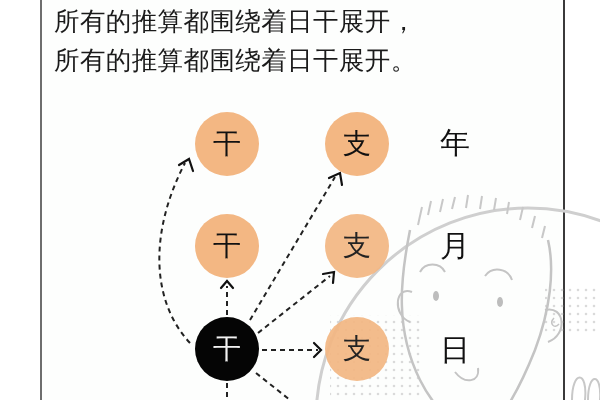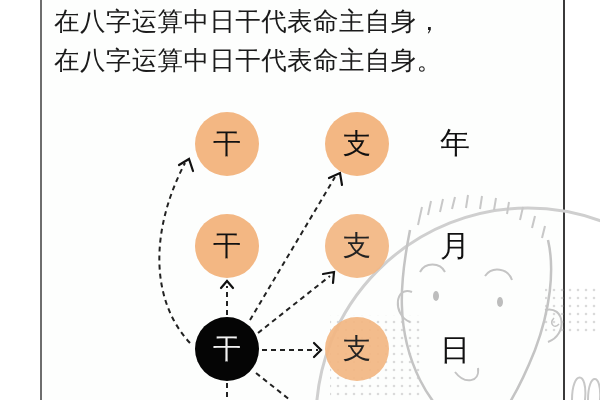--- a/index.html
+++ b/index.html
@@ -56,22 +56,22 @@
   <path d="M545 310 C 565 305, 568 335, 548 342" fill="none" stroke="#c4c4c4" stroke-width="2"></path>
   <path d="M554 318 c -5 5, 0 12, 5 6" fill="none" stroke="#c4c4c4" stroke-width="1.5"></path>
 
   <path d="M455 372 C 465 385, 480 382, 478 368" fill="none" stroke="#c4c4c4" stroke-width="2"></path>
 
   <path d="M572 400 C 572 370, 588 370, 585 400" fill="none" stroke="#c8c8c8" stroke-width="2"></path>
   <path d="M588 400 C 588 372, 602 372, 600 400" fill="none" stroke="#c8c8c8" stroke-width="2"></path>
 </svg>
 
 <div class="caption">
-  <div>在八字运算中日干代表命主自身，</div>
-  <div>在八字运算中日干代表命主自身。</div>
+  <div>所有的推算都围绕着日干展开，</div>
+  <div>所有的推算都围绕着日干展开。</div>
 </div>
 
 <svg class="art" width="600" height="400" viewBox="0 0 600 400">
   <g stroke="#222" stroke-width="2" fill="none" stroke-dasharray="5 4">
 
     <path d="M190 343 C 150 300, 150 230, 185 163"></path>
 
     <path d="M227 315 L 227 286"></path>
 
     <path d="M250 320 L 335 177"></path>

